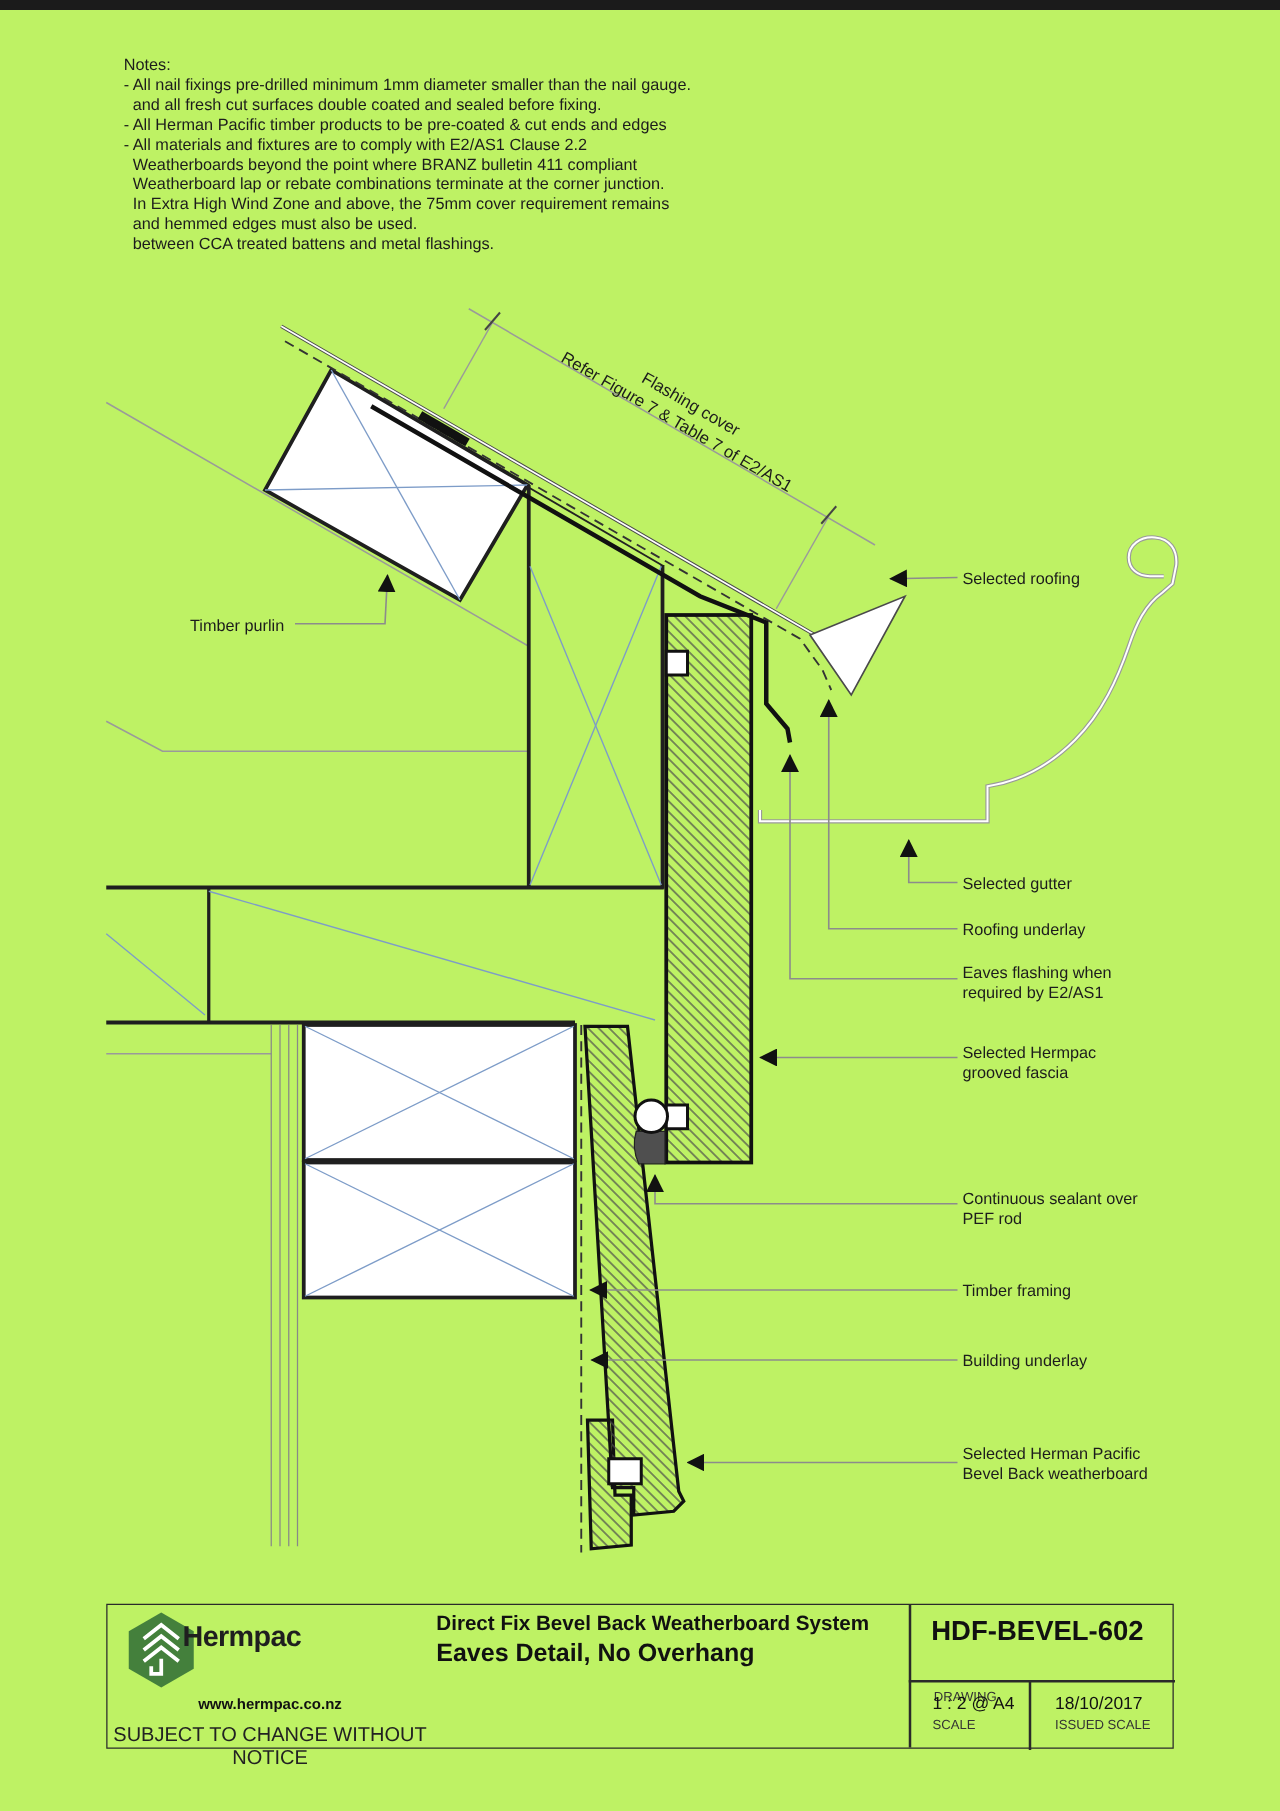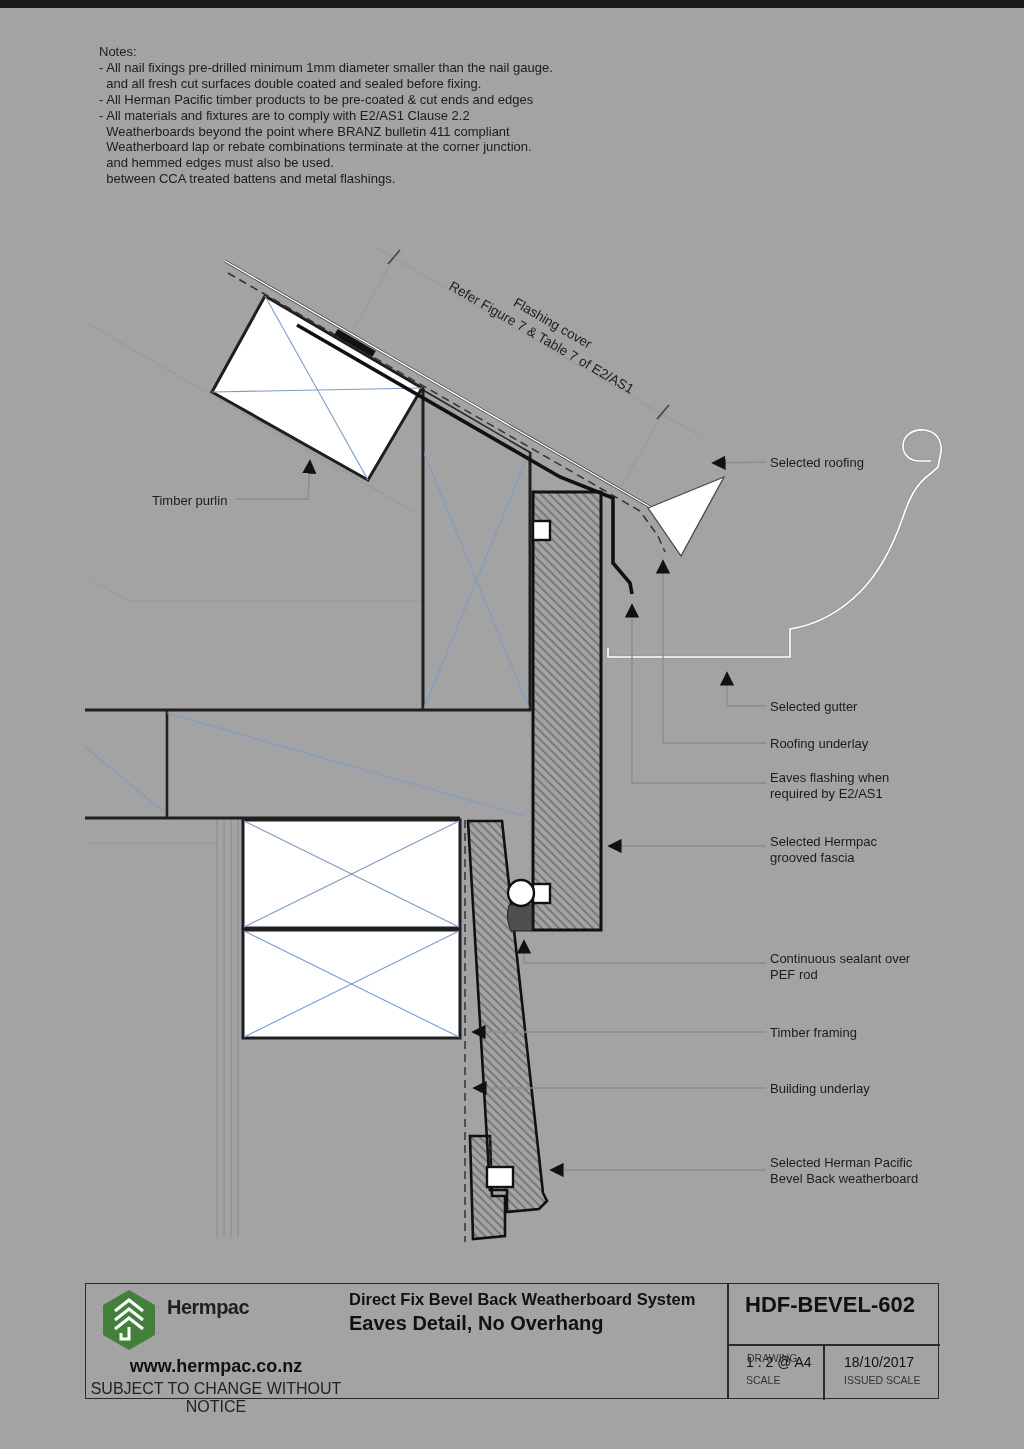--- a/index.html
+++ b/index.html
@@ -1,30 +1,30 @@
 <!DOCTYPE html>
 <html><head>
 <meta charset="utf-8">
 <style>
   html,body{margin:0;padding:0;background:#e8e8e8;}
-  .page{position:relative;width:1024px;height:1449px;background:#a3a3a3;overflow:hidden;
+  .page{position:relative;width:1024px;height:1449px;background:#bef264;overflow:hidden;
         font-family:"Liberation Sans", sans-serif;color:#1a1a1a;}
   .topbar{position:absolute;left:0;top:0;width:1024px;height:8px;background:#1b1b1b;}
   .notes{position:absolute;left:99px;top:44px;font-size:13px;line-height:15.9px;color:#1c1c1c;}
   .notes div{white-space:pre;}
   svg.drawing{position:absolute;left:0;top:0;}
   svg text{font-family:"Liberation Sans", sans-serif;fill:#1c1c1c;}
   .tb{position:absolute;left:85px;top:1283px;width:854px;height:116px;border:1.6px solid #2a2a2a;box-sizing:border-box;}
   .tb .v1{position:absolute;left:641px;top:0;width:1.6px;height:100%;background:#2a2a2a;}
   .tb .h1{position:absolute;left:641px;top:60px;width:213px;height:1.6px;background:#2a2a2a;}
   .tb .v2{position:absolute;left:737px;top:60px;width:1.6px;height:56px;background:#2a2a2a;}
-  .tb .brand{position:absolute;left:81px;top:12px;font-size:20px;font-weight:bold;letter-spacing:-0.5px;color:#1f1f1f;}
+  .tb .brand{position:absolute;left:60px;top:12px;font-size:23px;font-weight:bold;letter-spacing:-0.5px;color:#1f1f1f;}
   .tb .sys{position:absolute;left:263px;top:6px;font-size:16.5px;font-weight:bold;color:#111;}
   .tb .dtitle{position:absolute;left:263px;top:28px;font-size:20px;font-weight:bold;color:#111;}
-  .tb .web{position:absolute;left:0px;top:72px;width:260px;text-align:center;font-size:18px;font-weight:bold;color:#111;}
+  .tb .web{position:absolute;left:0px;top:72px;width:260px;text-align:center;font-size:12px;font-weight:bold;color:#111;}
   .tb .disc{position:absolute;left:0px;top:96px;width:260px;text-align:center;font-size:16px;color:#222;}
   .tb .dnum{position:absolute;left:659px;top:8px;font-size:22px;font-weight:bold;color:#111;}
   .tb .dlab{position:absolute;left:661px;top:36px;font-size:10.5px;color:#333;margin-top:32px;}
   .tb .scalev{position:absolute;left:660px;top:70px;font-size:14px;color:#111;}
   .tb .scalel{position:absolute;left:660px;top:90px;font-size:10.5px;color:#333;}
   .tb .datev{position:absolute;left:758px;top:70px;font-size:14px;color:#111;}
   .tb .datel{position:absolute;left:758px;top:90px;font-size:10.5px;color:#333;}
   .logo{position:absolute;left:15px;top:5px;}
 </style>
 </head>
@@ -34,20 +34,21 @@
   <div class="topbar"></div>
 
   <div class="notes">
     <div>Notes:</div>
     <div>- All nail fixings pre-drilled minimum 1mm diameter smaller than the nail gauge.</div>
     <div>  and all fresh cut surfaces double coated and sealed before fixing.</div>
     <div>- All Herman Pacific timber products to be pre-coated &amp; cut ends and edges</div>
     <div>- All materials and fixtures are to comply with E2/AS1 Clause 2.2</div>
     <div>  Weatherboards beyond the point where BRANZ bulletin 411 compliant</div>
     <div>  Weatherboard lap or rebate combinations terminate at the corner junction.</div>
+    <div>  In Extra High Wind Zone and above, the 75mm cover requirement remains</div>
     <div>  and hemmed edges must also be used.</div>
     <div>  between CCA treated battens and metal flashings.</div>
   </div>
 
   <svg class="drawing" width="1024" height="1449" viewBox="0 0 1024 1449">
     <defs>
       <pattern id="hatch" patternUnits="userSpaceOnUse" width="6" height="6" patternTransform="rotate(-45)">
         <line x1="3" y1="0" x2="3" y2="6" stroke="#4d4d4d" stroke-width="1"></line>
       </pattern>
       <marker id="arr" viewBox="0 0 10 10" refX="9.5" refY="5" markerWidth="11" markerHeight="11" orient="auto">

